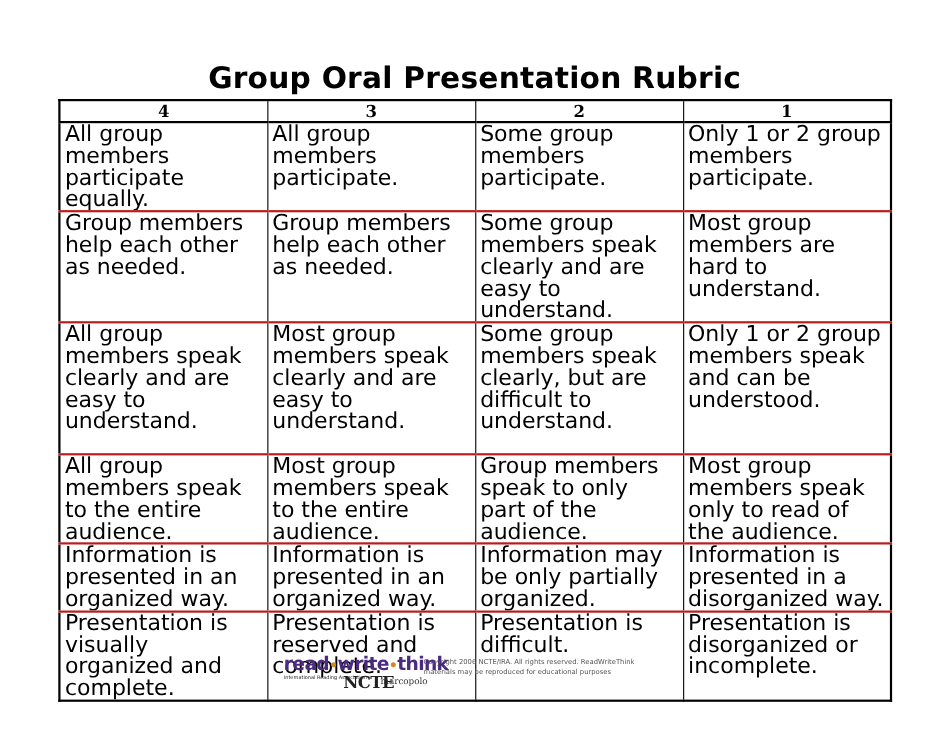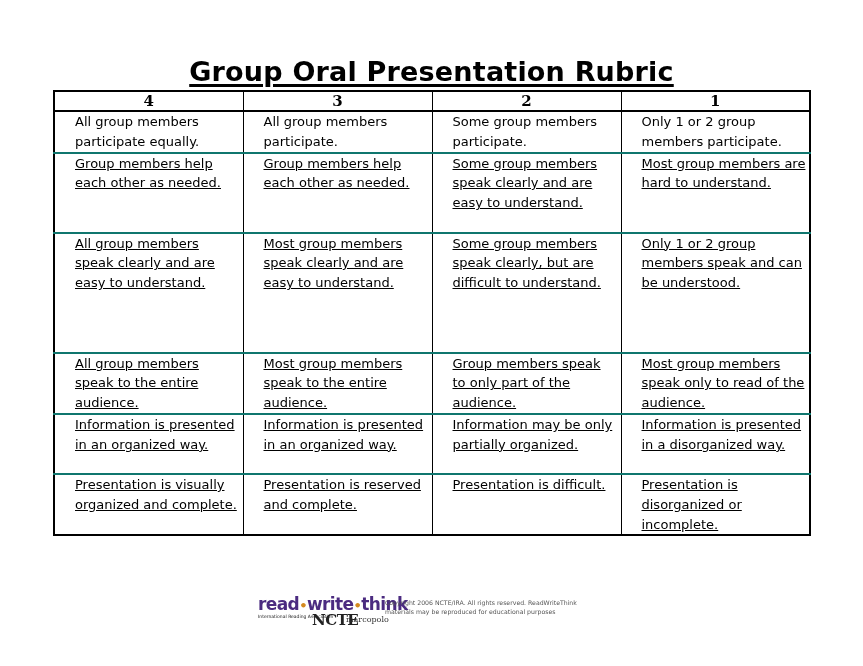--- a/index.html
+++ b/index.html
@@ -18,56 +18,54 @@
     .page-title {
       position: absolute;
       left: 0;
       top: 36px;
       width: 863px;
       text-align: center;
       font-family: "DejaVu Sans", sans-serif;
       font-weight: bold;
       font-size: 27px;
       line-height: 36px;
-      text-decoration: underline;
       text-decoration-thickness: 3px;
       text-underline-offset: 3px;
       letter-spacing: 0.2px;
     }
     .rubric-table {
       position: absolute;
       left: 53px;
       top: 90px;
       width: 757px;
       border-collapse: collapse;
       table-layout: fixed;
       border: 2px solid #000;
     }
     .rubric-table col { width: 189px; }
     .rubric-table th, .rubric-table td {
       border: 1px solid #000;
-      padding: 0 3px 0 20px;
+      padding: 0 3px 0 4px;
       vertical-align: top;
-      font-size: 13px;
+      font-size: 20px;
       line-height: 19.8px;
       text-align: left;
       overflow: hidden;
     }
     .rubric-table th {
       font-family: "DejaVu Serif", serif;
       font-weight: bold;
       text-align: center;
       font-size: 15px;
       line-height: 18px;
       height: 18px;
       padding: 0;
     }
     .rubric-table tr.thick-top td {
-      border-top: 2px solid #0f766e;
-      text-decoration: underline;
+      border-top: 2px solid #b91c1c;
     }
     .rubric-table th { border-bottom: 2px solid #000; }
     .footer {
       position: absolute;
       left: 258px;
       top: 595px;
       height: 36px;
       width: 360px;
     }
     .logo-main {

